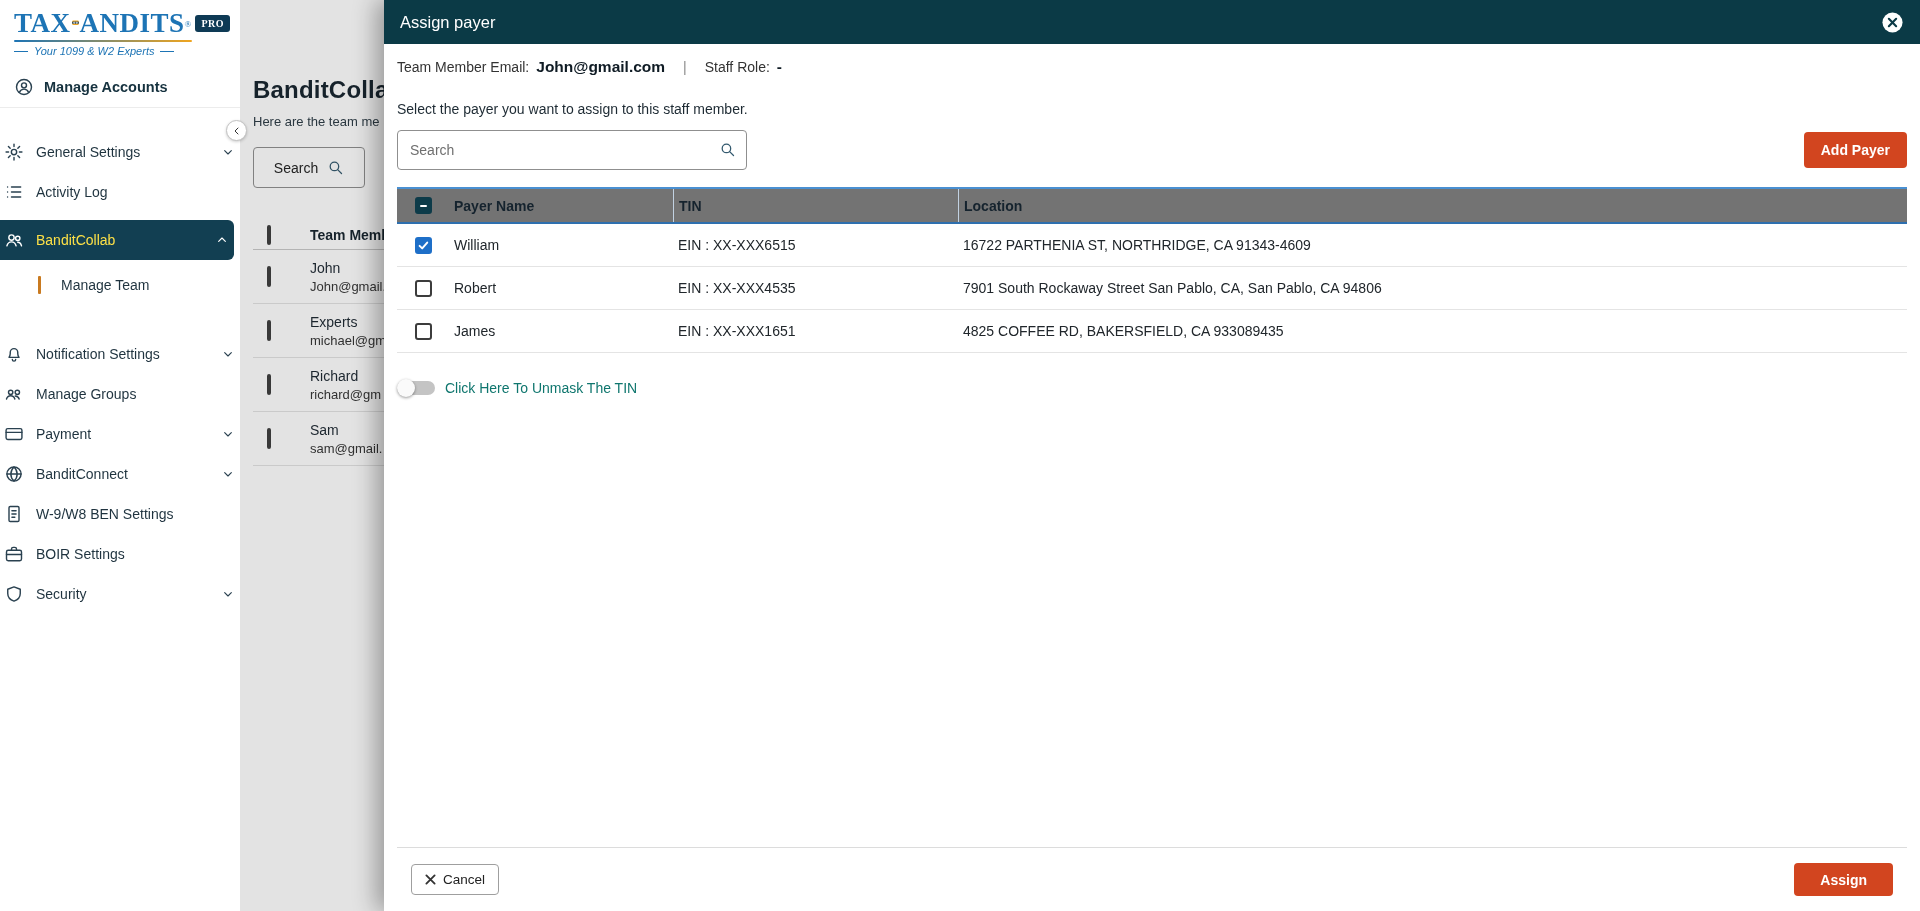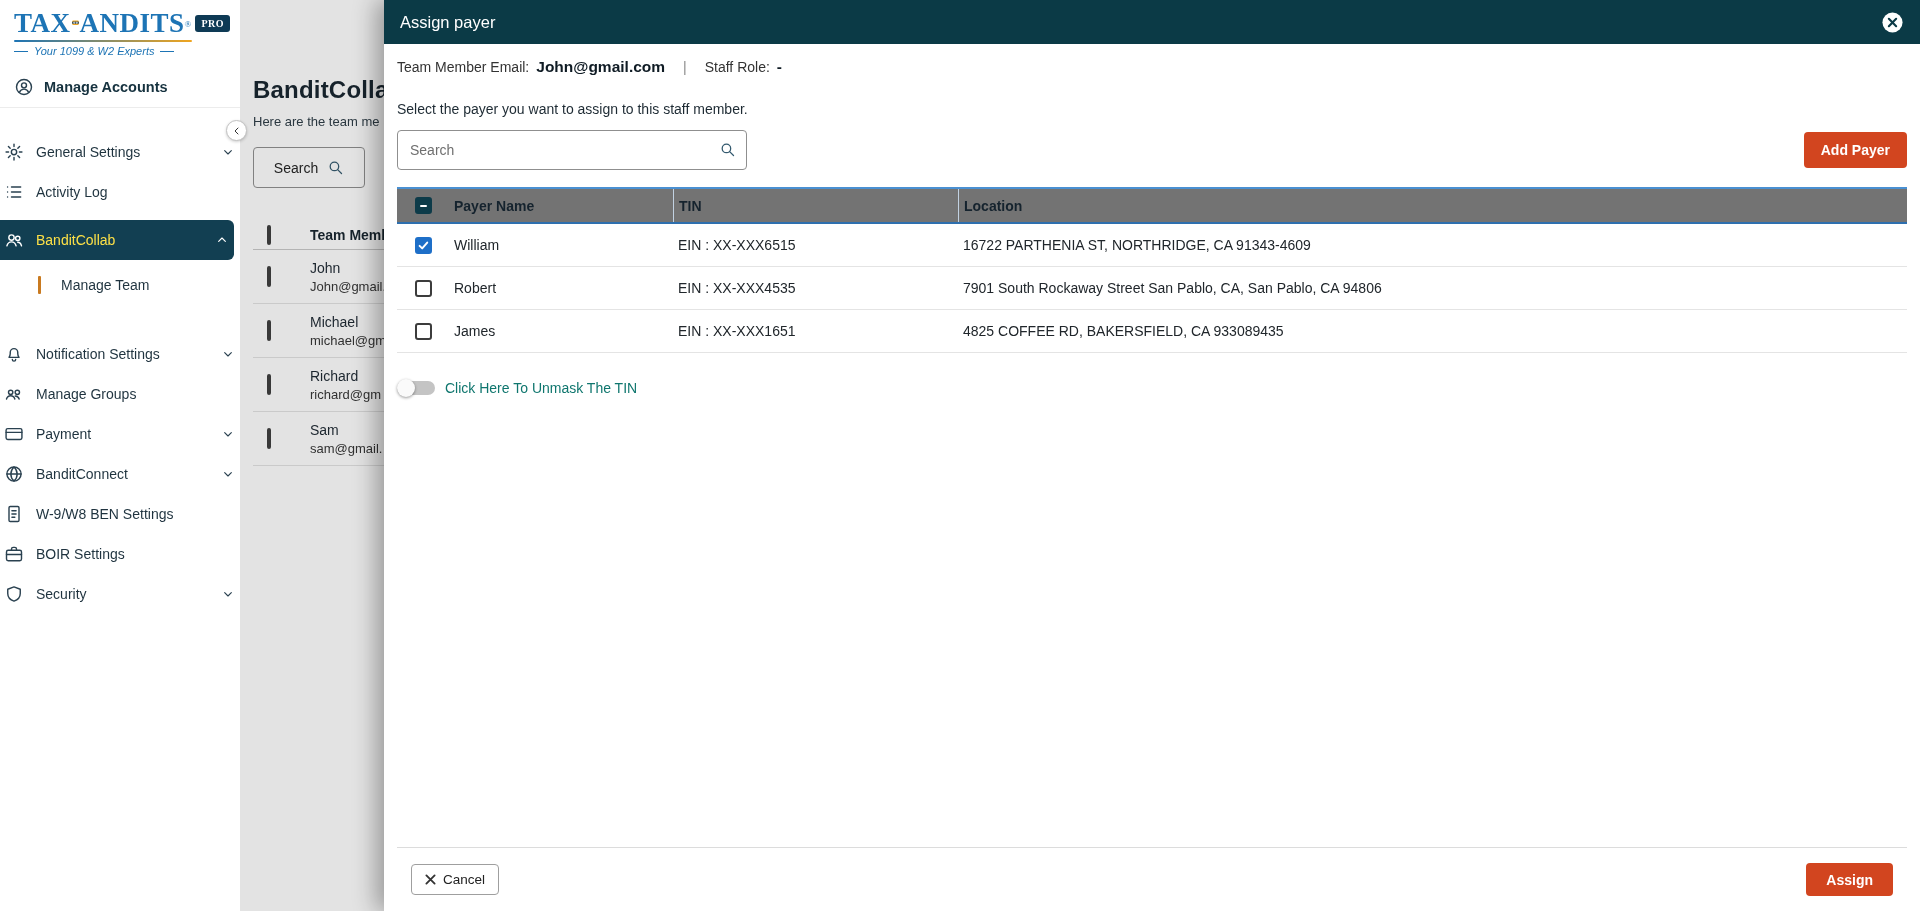--- a/index.html
+++ b/index.html
@@ -89,21 +89,21 @@
 
   .toggle-row { margin-top:26px; display:flex; align-items:center; gap:10px; }
   .switch { position:relative; width:38px; height:18px; cursor:pointer; flex:none; }
   .switch-track { position:absolute; left:0; top:2px; width:38px; height:14px; border-radius:8px; background:#c4c4c4; }
   .switch-knob { position:absolute; left:0; top:0; width:18px; height:18px; border-radius:50%; background:#fafafa; box-shadow:0 1px 3px rgba(0,0,0,.4); }
   .toggle-label { font-size:14px; color:#0f766e; }
 
   .drawer-footer { margin-top:auto; flex:none; height:64px; border-top:1px solid #dcdcdc; display:flex; align-items:center; justify-content:space-between; padding:0 14px; }
   .cancel-btn { display:flex; align-items:center; gap:7px; height:31px; padding:0 13px; background:#fff; border:1px solid #9f9f9f; border-radius:4px; font-size:13.5px; color:#222; font-family:inherit; cursor:pointer; }
   .cancel-btn svg { width:11px; height:11px; stroke:#333; stroke-width:2; stroke-linecap:round; }
-  .assign-btn { height:33px; padding:0 20px; background:#d2451f; color:#fff; border:none; border-radius:4px; font-size:14px; font-weight:bold; font-family:inherit; cursor:pointer; }
+  .assign-btn { height:33px; padding:0 26px; background:#d2451f; color:#fff; border:none; border-radius:4px; font-size:14px; font-weight:bold; font-family:inherit; cursor:pointer; }
 </style>
 </head>
 <body>
 
 <div class="app">
 
   <aside class="sidebar">
     <div class="logo">
       <div class="logo-row">
         <span class="logo-word">TAX</span>
@@ -306,21 +306,21 @@
       <div class="bg-tr">
         <span class="bg-cb-cell"><span class="cb" style="width:16px;height:16px;"></span></span>
         <span class="bg-name-cell">
           <div class="bg-name">John</div>
           <div class="bg-email">John@gmail.</div>
         </span>
       </div>
       <div class="bg-tr">
         <span class="bg-cb-cell"><span class="cb" style="width:16px;height:16px;"></span></span>
         <span class="bg-name-cell">
-          <div class="bg-name">Michael</div>
+          <div class="bg-name">Experts</div>
           <div class="bg-email">michael@gm</div>
         </span>
       </div>
       <div class="bg-tr">
         <span class="bg-cb-cell"><span class="cb" style="width:16px;height:16px;"></span></span>
         <span class="bg-name-cell">
           <div class="bg-name">Richard</div>
           <div class="bg-email">richard@gm</div>
         </span>
       </div>

